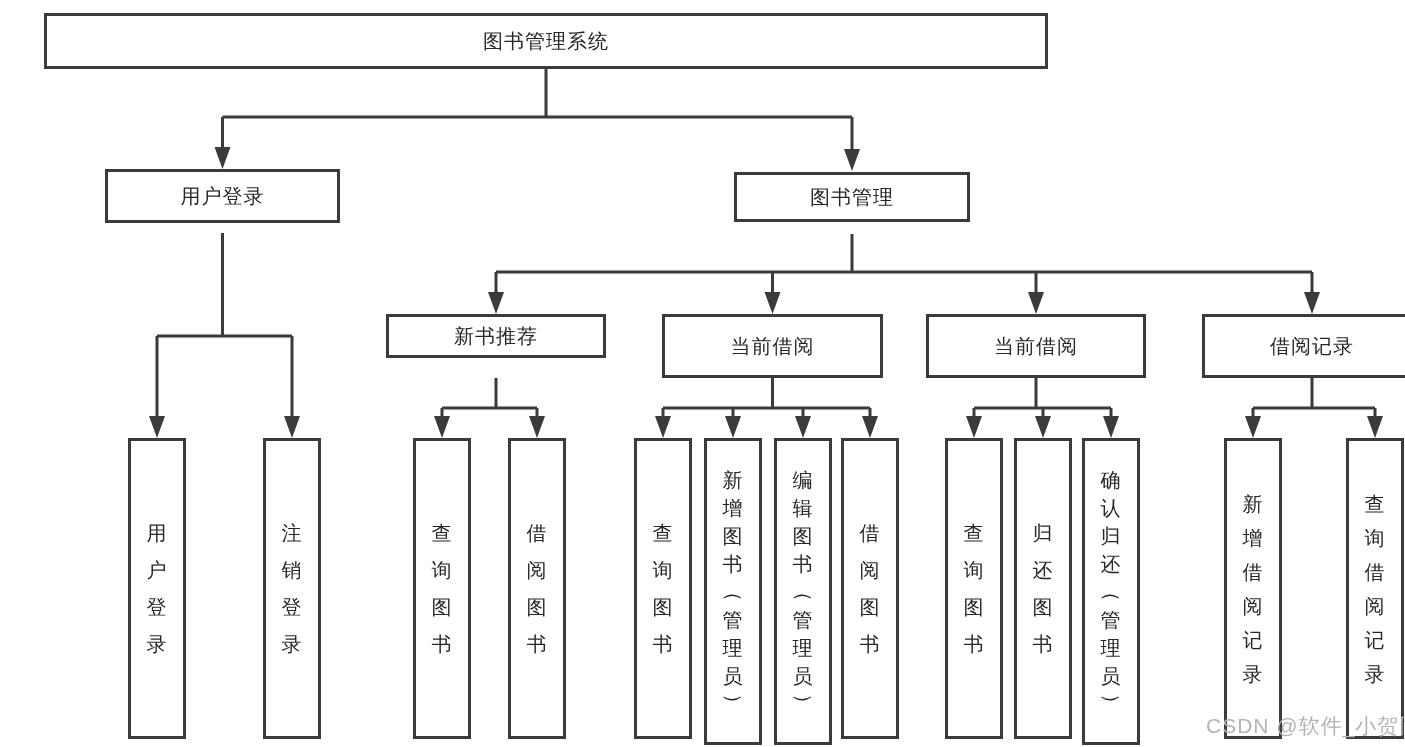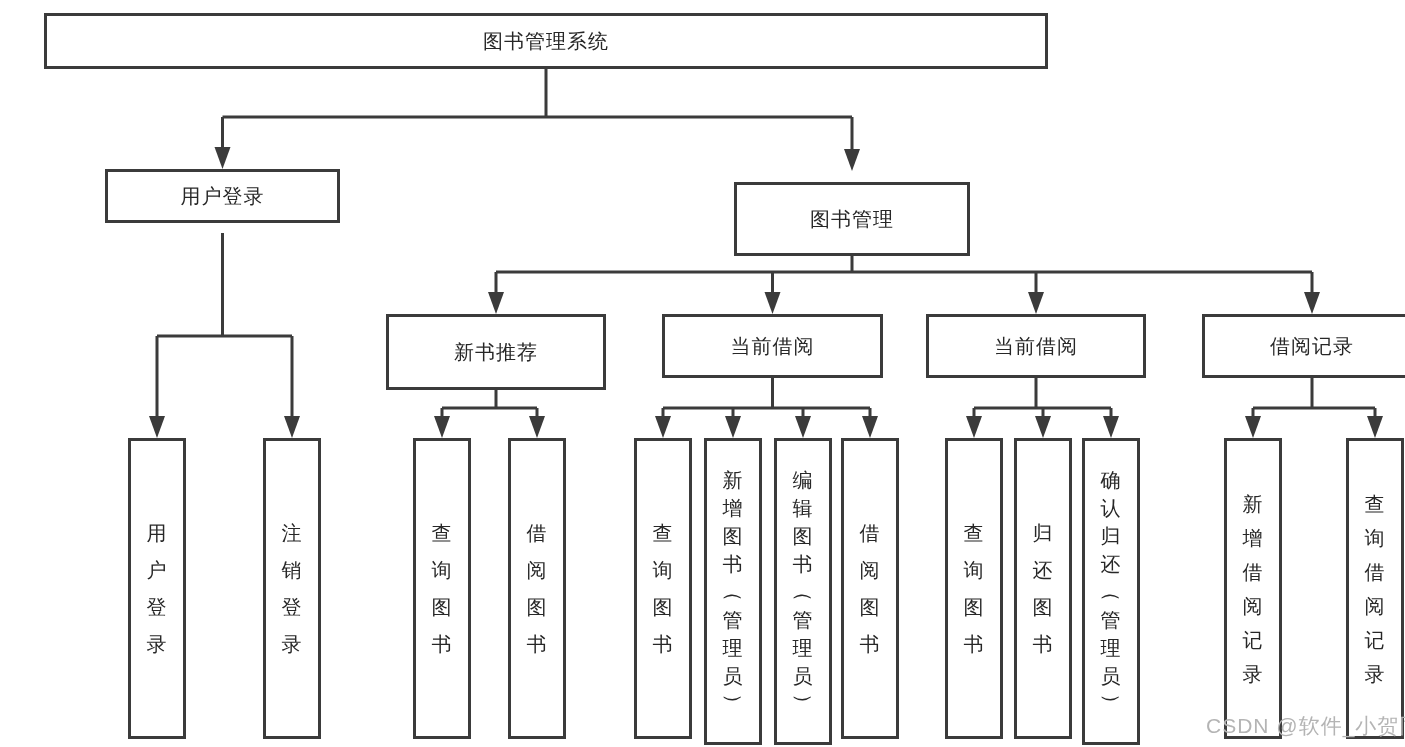--- a/index.html
+++ b/index.html
@@ -102,23 +102,23 @@
     <g>
       <path d="M1289 378 V408 M1230 408 H1352 M1230 408 V418 M1352 408 V418"></path>
       <polygon points="1222,416 1238,416 1230,438"></polygon>
       <polygon points="1344,416 1360,416 1352,438"></polygon>
     </g>
   </svg>
 
   <div class="box" style="left:21px;top:13px;width:1004px;height:56px">图书管理系统</div>
 
   <div class="box" style="left:82px;top:169px;width:235px;height:54px">用户登录</div>
-  <div class="box" style="left:711px;top:182px;width:236px;height:74px">图书管理</div>
-
-  <div class="box" style="left:363px;top:314px;width:220px;height:76px">新书推荐</div>
+  <div class="box" style="left:711px;top:172px;width:236px;height:50px">图书管理</div>
+
+  <div class="box" style="left:363px;top:314px;width:220px;height:44px">新书推荐</div>
   <div class="box" style="left:639px;top:314px;width:221px;height:64px">当前借阅</div>
   <div class="box" style="left:903px;top:314px;width:220px;height:64px">当前借阅</div>
   <div class="box" style="left:1179px;top:314px;width:220px;height:64px">借阅记录</div>
 
   <div class="box vbox gap-lg" style="left:105px;top:438px;width:58px;height:301px">
       <span>用</span>
       <span>户</span>
       <span>登</span>
       <span>录</span>
     </div>

